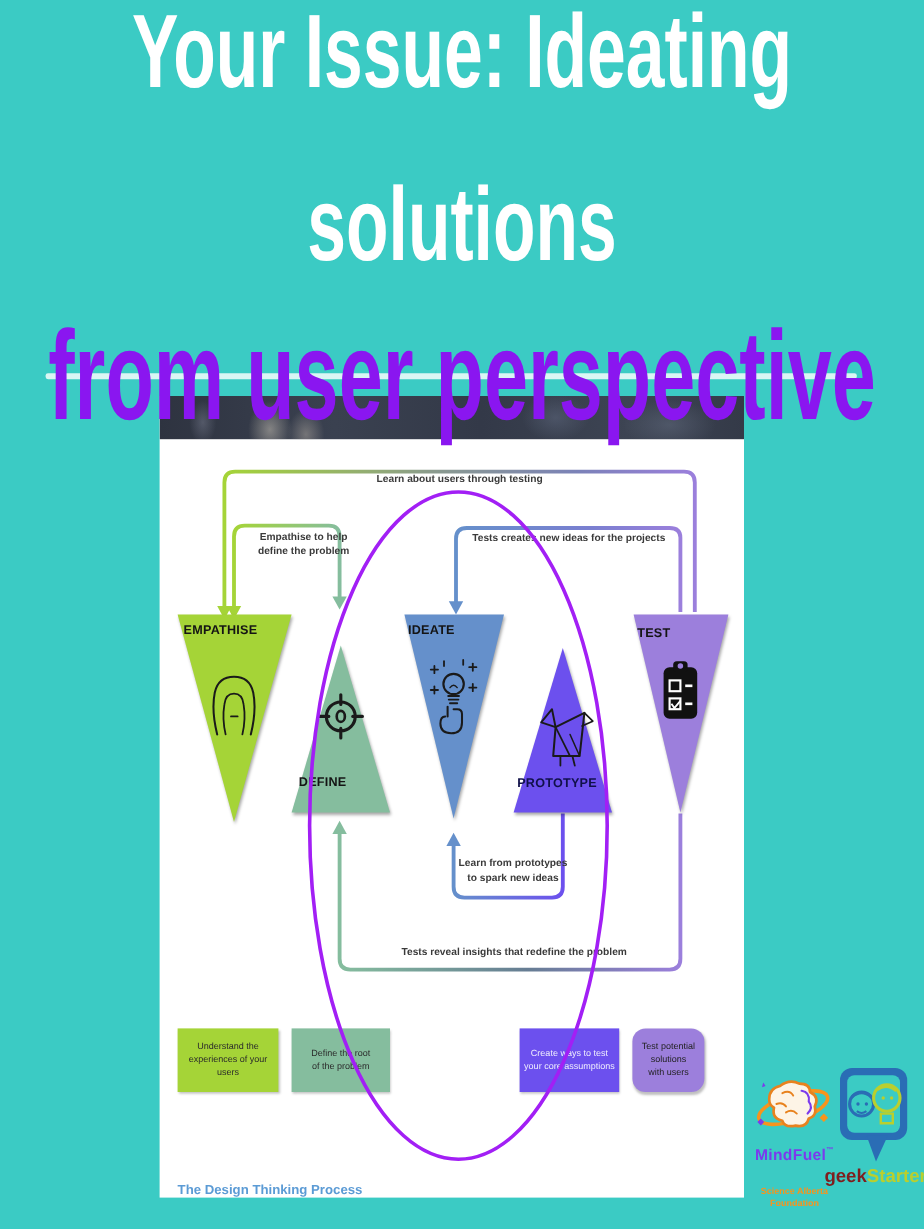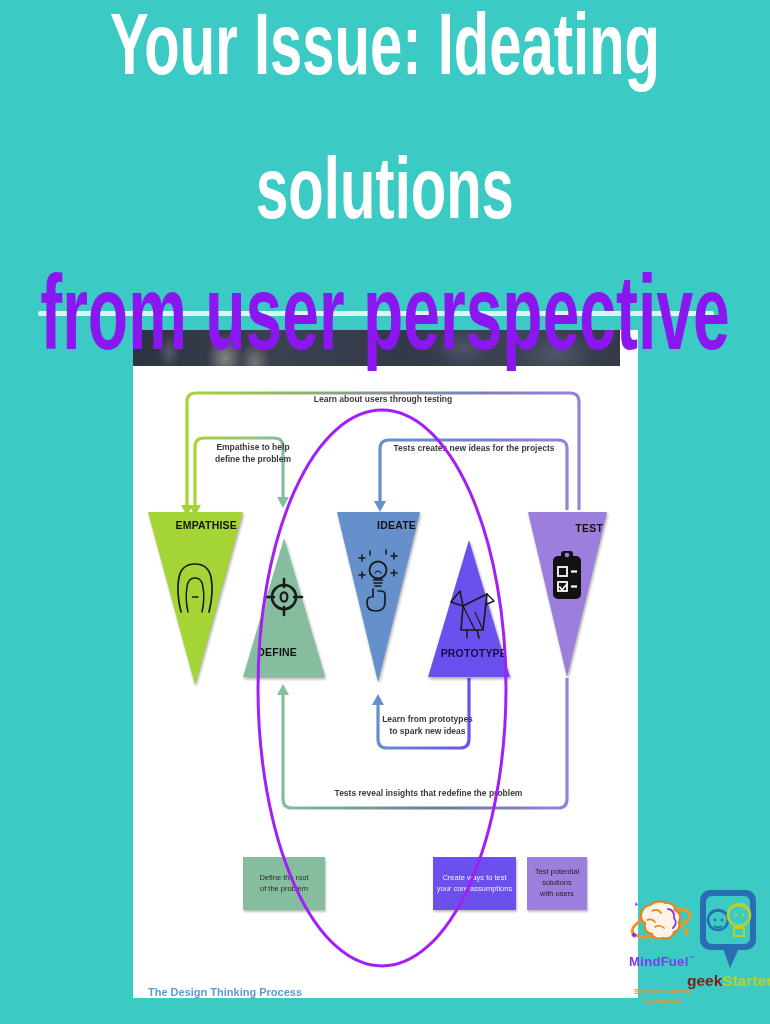--- a/index.html
+++ b/index.html
@@ -11,37 +11,37 @@
          font-weight:bold;font-size:58px;line-height:96px;letter-spacing:0px;
          transform:scaleY(1.5);transform-origin:center top;z-index:6;}
   .subtitle{position:absolute;top:232px;left:0;width:770px;text-align:center;color:#8a16f0;
             font-weight:bold;font-size:66px;line-height:100px;
             transform:scaleY(1.6);transform-origin:center top;z-index:6;}
   .strike-line{position:absolute;top:311px;left:38px;width:676px;height:5px;
                background:rgba(232,250,247,0.92);z-index:5;border-radius:2px;}
 
   
   .embed{position:absolute;left:133px;top:330px;width:487px;height:668px;background:#ffffff;
-         overflow:hidden;z-index:2;padding-left:18px;}
+         overflow:hidden;z-index:2;}
   .photo-strip{position:absolute;left:0;top:0;width:487px;height:36px;z-index:1;
     background:
       radial-gradient(ellipse 26px 34px at 92px 28px, rgba(196,190,178,0.55), transparent 70%),
       radial-gradient(ellipse 22px 30px at 122px 32px, rgba(175,168,160,0.5), transparent 70%),
       radial-gradient(ellipse 16px 26px at 36px 22px, rgba(125,130,148,0.45), transparent 70%),
       radial-gradient(ellipse 40px 28px at 330px 18px, rgba(96,106,128,0.5), transparent 70%),
       radial-gradient(ellipse 55px 30px at 425px 24px, rgba(104,114,134,0.45), transparent 70%),
       linear-gradient(90deg,#2e3340,#3a4150 30%,#333948 55%,#3d4453 80%,#343a48);}
   .diagram-svg{position:absolute;left:0;top:0;z-index:2;}
   .tri{filter:drop-shadow(1.5px 2.5px 1.5px rgba(0,0,0,0.35));}
   .annotation-svg{position:absolute;left:0;top:0;z-index:4;pointer-events:none;}
 
   .flow-label{position:absolute;z-index:3;color:#3a3a3a;font-size:8.5px;font-weight:600;
               text-align:center;line-height:1.4;white-space:pre-line;}
   .stage-label{position:absolute;z-index:3;color:#141414;font-size:10.5px;font-weight:bold;
-               text-align:right;letter-spacing:0.2px;}
+               text-align:left;letter-spacing:0.2px;}
   .stage-box{position:absolute;z-index:3;top:527px;height:53px;display:flex;align-items:center;
              justify-content:center;text-align:center;color:#2b2b2b;font-size:7.5px;
              line-height:1.45;white-space:pre-line;box-shadow:1px 2px 2px rgba(0,0,0,0.25);}
   .sb0{background:#a5d437;} .sb1{background:#85bd9e;} .sb2{background:#6590cb;}
   .sb3{background:#6c50ee;color:#f0eefe;} .sb4{background:#9c7fdc;color:#222;}
   .caption{position:absolute;left:15px;top:656px;z-index:3;color:#5b9bd5;
            font-size:11px;font-weight:bold;}
 
   
   .mindfuel{position:absolute;left:626px;top:893px;width:72px;z-index:6;text-align:center;}
@@ -186,25 +186,27 @@
   <div class="flow-label" style="left:242px;top:384px;width:105px;">Learn from prototypes
 to spark new ideas</div>
   <div class="flow-label" style="left:178px;top:458px;width:235px;">Tests reveal insights that redefine the problem</div>
 
   <div class="stage-label" style="left:20px;top:189px;width:84px;">EMPATHISE</div>
   <div class="stage-label" style="left:116px;top:316px;width:48px;">DEFINE</div>
   <div class="stage-label" style="left:207px;top:189px;width:76px;">IDEATE</div>
   <div class="stage-label" style="left:298px;top:317px;width:76px;color:#10104a;">PROTOTYPE</div>
   <div class="stage-label" style="left:398px;top:192px;width:72px;">TEST</div>
 
+  <div class="stage-box sb0" style="left:15px;width:84px;">Understand the
+experiences of your users</div>
   <div class="stage-box sb1" style="left:110px;width:82px;">Define the root
 of the problem</div>
   <div class="stage-box sb3" style="left:300px;width:83px;">Create ways to test
 your core assumptions</div>
-  <div class="stage-box sb4" style="left:394px;width:60px;">Test potential solutions
+  <div class="stage-box sb4" style="left:394px;width:60px;border-radius:11px;">Test potential solutions
 with users</div>
 
   <div class="caption">The Design Thinking Process</div>
 
   <svg class="annotation-svg" width="487" height="668" viewBox="0 0 487 668">
     <ellipse cx="249" cy="358" rx="124" ry="278" fill="none" stroke-width="3" stroke="#a21ff5"></ellipse>
   </svg>
 </div>
 
 <div class="mindfuel">

